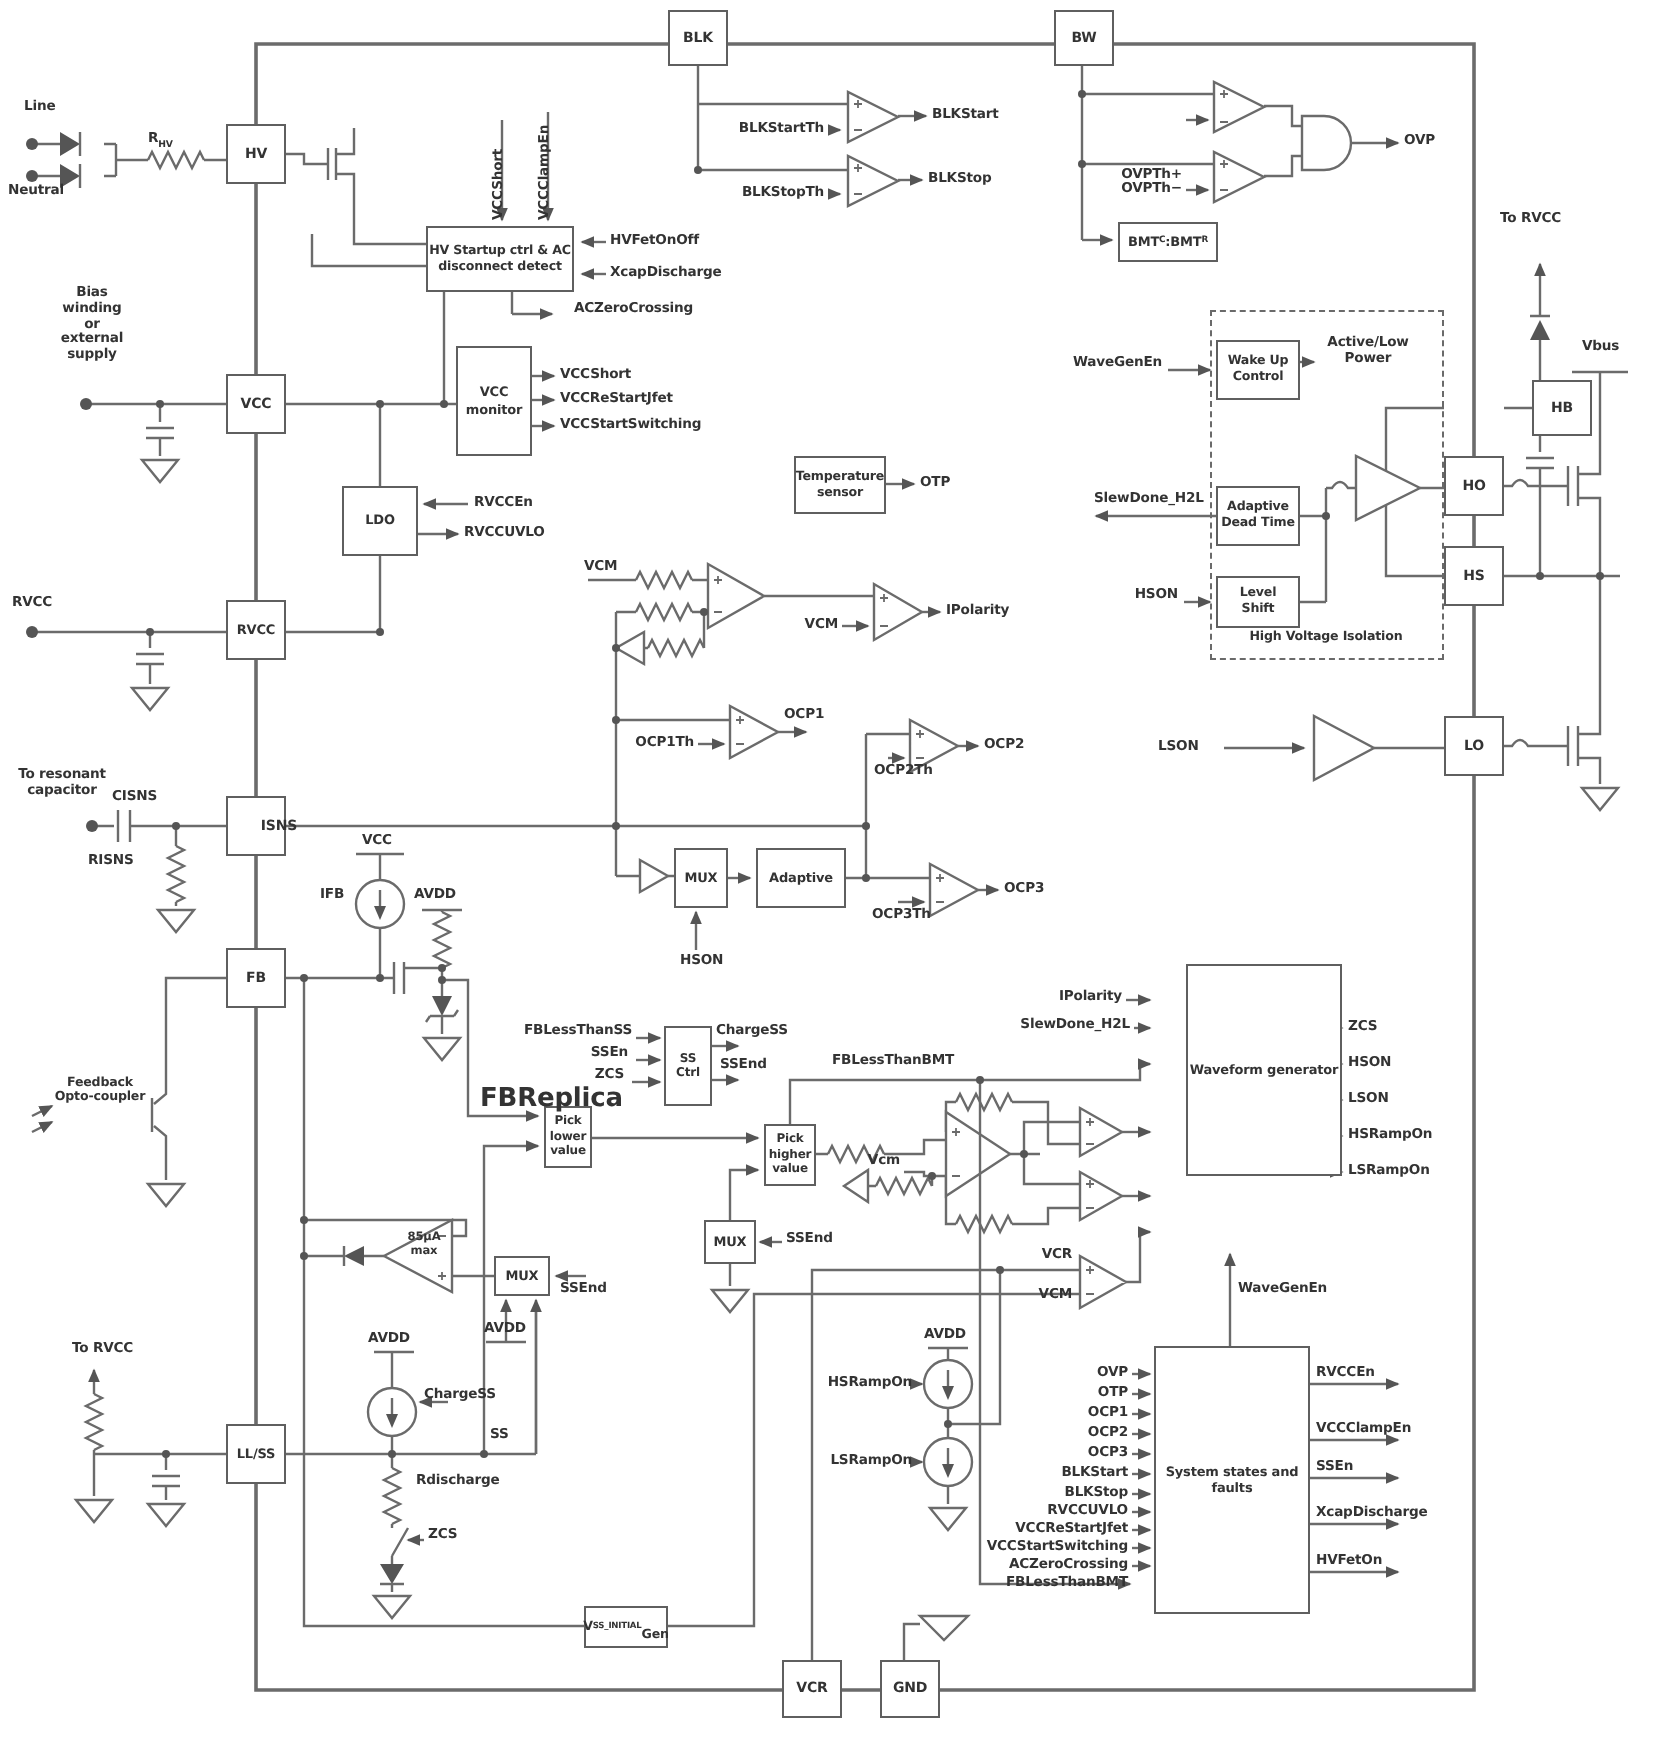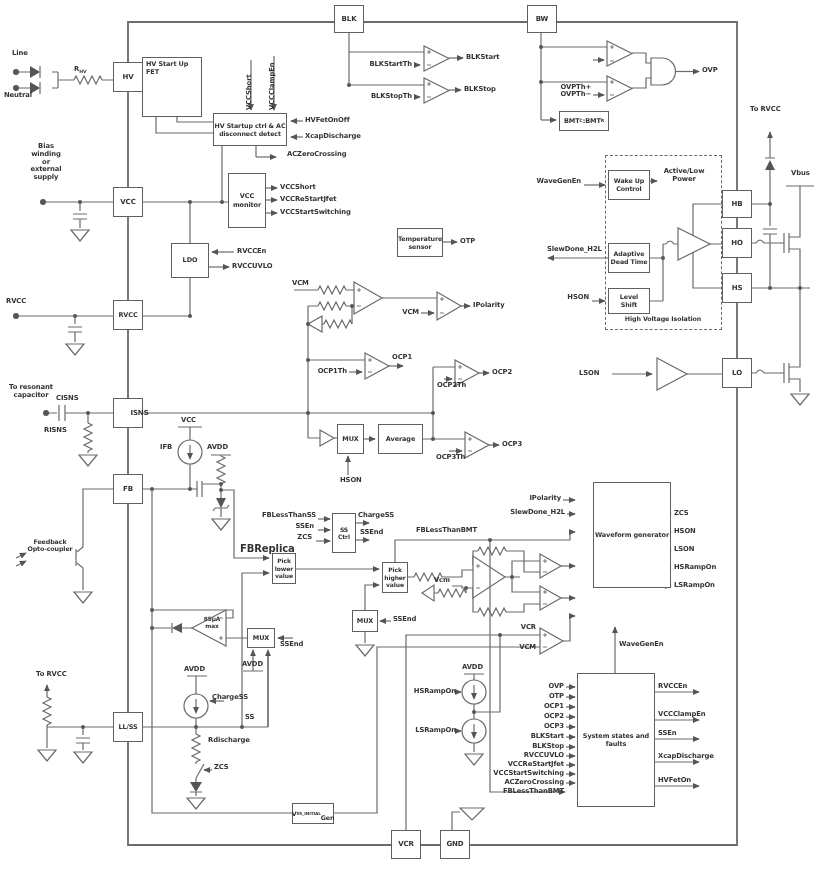--- a/index.html
+++ b/index.html
@@ -268,26 +268,24 @@
 <div class="box" style="left: 334px; top: 5px; width: 30px; height: 28px; font-size: 7px;">BLK</div>
     <div class="box" style="left: 527px; top: 5px; width: 30px; height: 28px; font-size: 7px;">BW</div>
     <div class="box" style="left: 113px; top: 62px; width: 30px; height: 30px; font-size: 7px;">HV</div>
     <div class="box" style="left: 113px; top: 187px; width: 30px; height: 30px; font-size: 7px;">VCC</div>
     <div class="box" style="left: 113px; top: 300px; width: 30px; height: 30px; font-size: 6.5px;">RVCC</div>
     <div class="box" style="left: 113px; top: 398px; width: 30px; height: 30px; font-size: 7px; padding-left: 23px;">ISNS</div>
     <div class="box" style="left: 113px; top: 474px; width: 30px; height: 30px; font-size: 7px;">FB</div>
     <div class="box" style="left: 113px; top: 712px; width: 30px; height: 30px; font-size: 6.5px;">LL/SS</div>
     <div class="box" style="left: 391px; top: 830px; width: 30px; height: 29px; font-size: 7px;">VCR</div>
     <div class="box" style="left: 440px; top: 830px; width: 30px; height: 29px; font-size: 7px;">GND</div>
-    <div class="box" style="left: 722px; top: 190px; width: 30px; height: 28px; font-size: 7px;">HB</div>
+    <div class="box" style="left: 766px; top: 190px; width: 30px; height: 28px; font-size: 7px;">HB</div>
     <div class="box" style="left: 722px; top: 228px; width: 30px; height: 30px; font-size: 7px;">HO</div>
     <div class="box" style="left: 722px; top: 273px; width: 30px; height: 30px; font-size: 7px;">HS</div>
     <div class="box" style="left: 722px; top: 358px; width: 30px; height: 30px; font-size: 7px;">LO</div>
-    <div class="box tl" style="left: 142px; top: 57px; width: 60px; height: 60px; font-size: 6.5px;">HV Start Up
-FET</div>
     <div class="box" style="left: 213px; top: 113px; width: 74px; height: 33px; font-size: 6.3px;">HV Startup ctrl &amp; AC
 disconnect detect</div>
     <div class="box" style="left: 228px; top: 173px; width: 38px; height: 55px; font-size: 6.5px;">VCC
 monitor</div>
     <div class="box" style="left: 171px; top: 243px; width: 38px; height: 35px; font-size: 6.5px;">LDO</div>
     <div class="box" style="left: 397px; top: 228px; width: 46px; height: 29px; font-size: 6.3px;">Temperature
 sensor</div>
     <div class="box" style="left: 559px; top: 111px; width: 50px; height: 20px; font-size: 6.5px;"><span>BMT</span><sub>C</sub><span>:BMT</span><sub>R</sub></div>
     <div class="box" style="left: 608px; top: 170px; width: 42px; height: 30px; font-size: 6.3px;">Wake Up
 Control</div>
@@ -297,21 +295,21 @@
 Shift</div>
     <div class="box dashed" style="left: 605px; top: 155px; width: 117px; height: 175px; font-size: 6.5px;"></div>
     <div class="box" style="left: 332px; top: 513px; width: 24px; height: 40px; font-size: 6px;">SS Ctrl</div>
     <div class="box" style="left: 272px; top: 553px; width: 24px; height: 31px; font-size: 6px;">Pick
 lower
 value</div>
     <div class="box" style="left: 382px; top: 562px; width: 26px; height: 31px; font-size: 6px;">Pick
 higher
 value</div>
     <div class="box" style="left: 337px; top: 424px; width: 27px; height: 30px; font-size: 6.5px;">MUX</div>
-    <div class="box" style="left: 378px; top: 424px; width: 45px; height: 30px; font-size: 6.5px;">Average</div>
+    <div class="box" style="left: 378px; top: 424px; width: 45px; height: 30px; font-size: 6.5px;">Adaptive</div>
     <div class="box" style="left: 352px; top: 610px; width: 26px; height: 22px; font-size: 6.5px;">MUX</div>
     <div class="box" style="left: 247px; top: 628px; width: 28px; height: 20px; font-size: 6.5px;">MUX</div>
     <div class="box" style="left: 593px; top: 482px; width: 78px; height: 106px; font-size: 6.5px;">Waveform generator</div>
     <div class="box" style="left: 577px; top: 673px; width: 78px; height: 134px; font-size: 6.5px;">System states and
 faults</div>
     <div class="box" style="left: 292px; top: 803px; width: 42px; height: 21px; font-size: 6.3px;"><span>V</span><sub>SS_INITIAL</sub><span>
 Gen</span></div>
     <div class="lbl" style="left: 12px; top: 50px; font-size: 6.8px;">Line</div>
     <div class="lbl" style="left: 4px; top: 92px; font-size: 6.8px;">Neutral</div>
     <div class="lbl" style="left: 74px; top: 66px; font-size: 6.8px;"><span>R</span><sub>HV</sub></div>
@@ -357,21 +355,21 @@
     <div class="lbl" style="left: 436px; top: 454px; font-size: 6.8px;">OCP3Th</div>
     <div class="lbl" style="left: 502px; top: 441px; font-size: 6.8px;">OCP3</div>
     <div class="lbl" style="left: 340px; top: 477px; font-size: 6.8px;">HSON</div>
     <div class="lbl c" style="left: 31px; top: 384px; font-size: 6.8px;">To resonant
 capacitor</div>
     <div class="lbl" style="left: 56px; top: 395px; font-size: 6.8px;">CISNS</div>
     <div class="lbl" style="left: 44px; top: 427px; font-size: 6.8px;">RISNS</div>
     <div class="lbl" style="left: 181px; top: 417px; font-size: 6.8px;">VCC</div>
     <div class="lbl" style="left: 160px; top: 444px; font-size: 6.8px;">IFB</div>
     <div class="lbl" style="left: 207px; top: 444px; font-size: 6.8px;">AVDD</div>
-    <div class="lbl" style="left: 240px; top: 543px; font-size: 10px;">FBReplica</div>
+    <div class="lbl" style="left: 240px; top: 543px; font-size: 13px;">FBReplica</div>
     <div class="lbl r" style="left: 316px; top: 512px; font-size: 6.8px;">FBLessThanSS</div>
     <div class="lbl r" style="left: 314px; top: 523px; font-size: 6.8px;">SSEn</div>
     <div class="lbl r" style="left: 312px; top: 534px; font-size: 6.8px;">ZCS</div>
     <div class="lbl" style="left: 358px; top: 512px; font-size: 6.8px;">ChargeSS</div>
     <div class="lbl" style="left: 360px; top: 529px; font-size: 6.8px;">SSEnd</div>
     <div class="lbl" style="left: 416px; top: 527px; font-size: 6.8px;">FBLessThanBMT</div>
     <div class="lbl r" style="left: 450px; top: 577px; font-size: 6.8px;">Vcm</div>
     <div class="lbl" style="left: 393px; top: 616px; font-size: 6.8px;">SSEnd</div>
     <div class="lbl c" style="left: 50px; top: 538px; font-size: 6.3px;">Feedback
 Opto-coupler</div>

